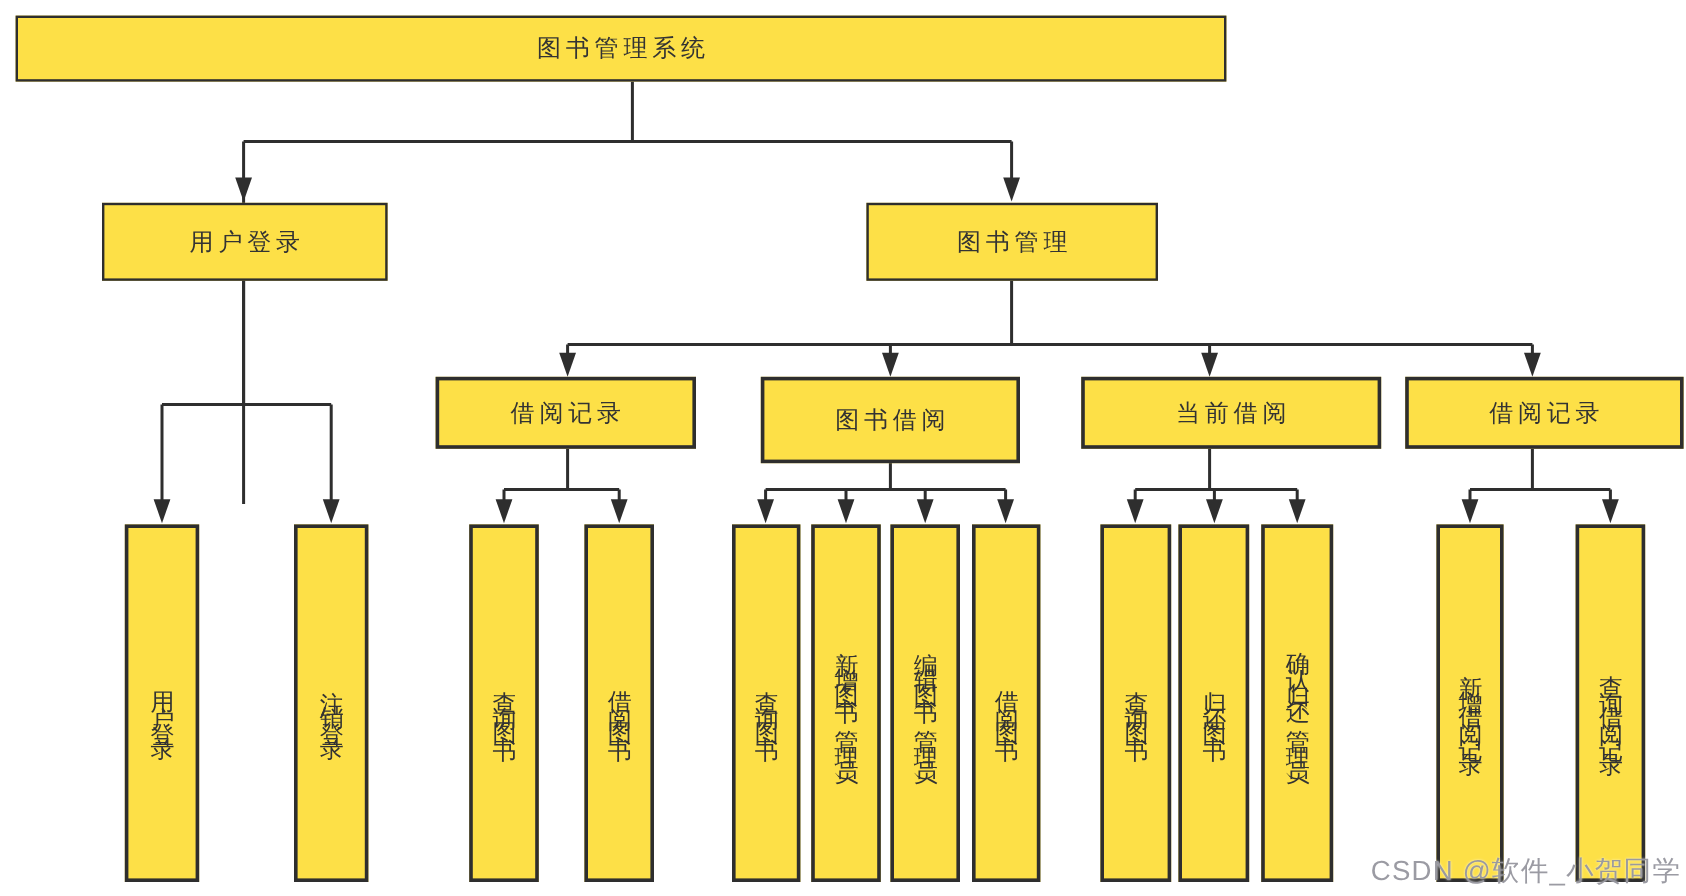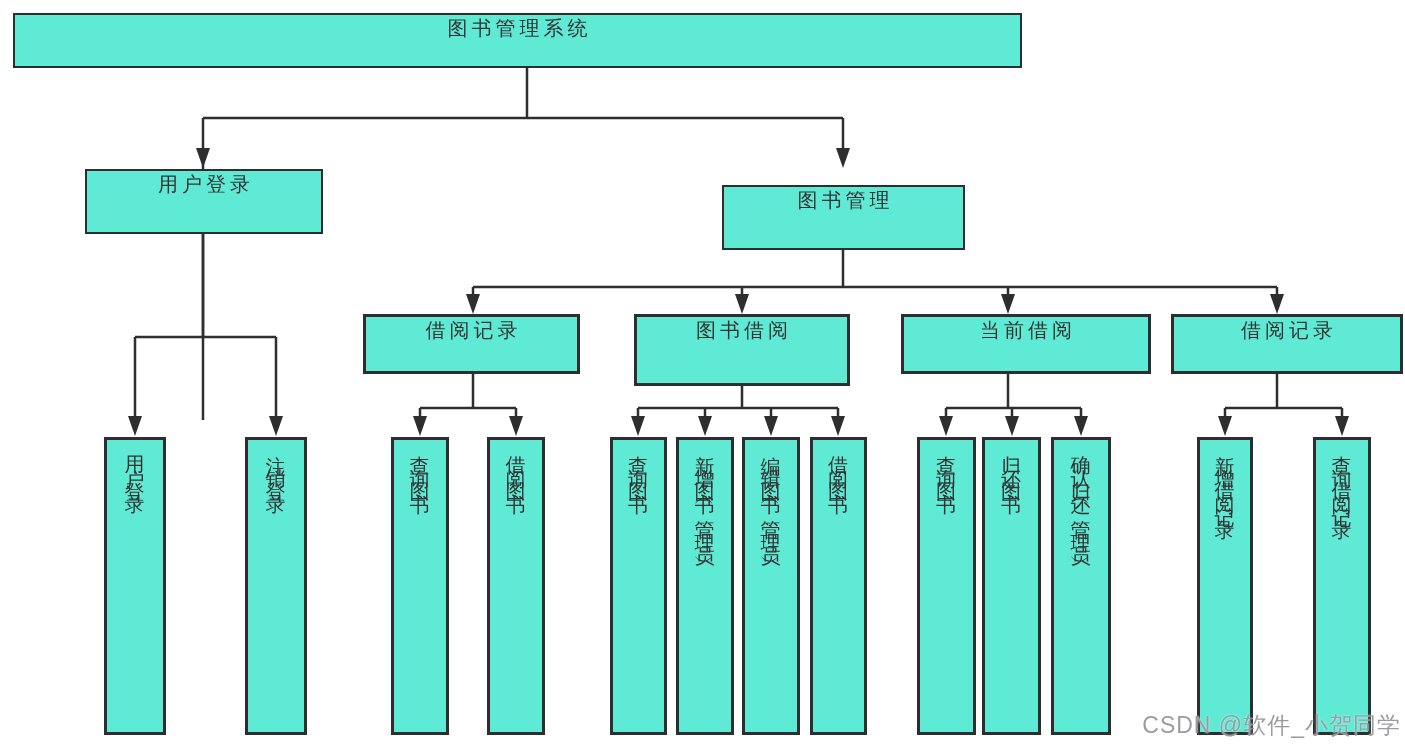--- a/index.html
+++ b/index.html
@@ -13,24 +13,24 @@
   }
   #connectors {
     position: absolute;
     left: 0; top: 0;
     width: 1405px; height: 747px;
     pointer-events: none;
   }
   .node {
     position: absolute;
     box-sizing: border-box;
-    background: #5eead4;
+    background: #fde047;
     border: 2px solid #2e2e2e;
     display: flex;
-    align-items: flex-start;
+    align-items: center;
     justify-content: center;
     color: #333333;
   }
   .node .hlabel {
     font-size: 20px;
     letter-spacing: 4px;
     text-indent: 4px;
     white-space: nowrap;
     color: #333333;
   }
@@ -40,21 +40,21 @@
     font-size: 20px;
     letter-spacing: 13px;
     line-height: 1;
     color: #333333;
     white-space: nowrap;
   }
   
   .n-root  { left:13px;  top:13px;  width:1009px; height:55px; }
   
   .n-l2a   { left:85px;  top:169px; width:238px; height:65px; }
-  .n-l2b   { left:722px; top:169px; width:243px; height:65px;margin-top:16px; }
+  .n-l2b   { left:722px; top:169px; width:243px; height:65px; }
   
   .n-l3a   { left:363px;  top:314px; width:217px; height:60px; }
   .n-l3b   { left:634px;  top:314px; width:216px; height:72px; }
   .n-l3c   { left:901px;  top:314px; width:250px; height:60px; }
   .n-l3d   { left:1171px; top:314px; width:232px; height:60px; }
   
   .leaf    { top:437px; height:298px; }
   .n-g1a { left:104px;  width:62px; }
   .n-g1b { left:245px;  width:62px; }
   .n-g2a { left:391px;  width:58px; }

